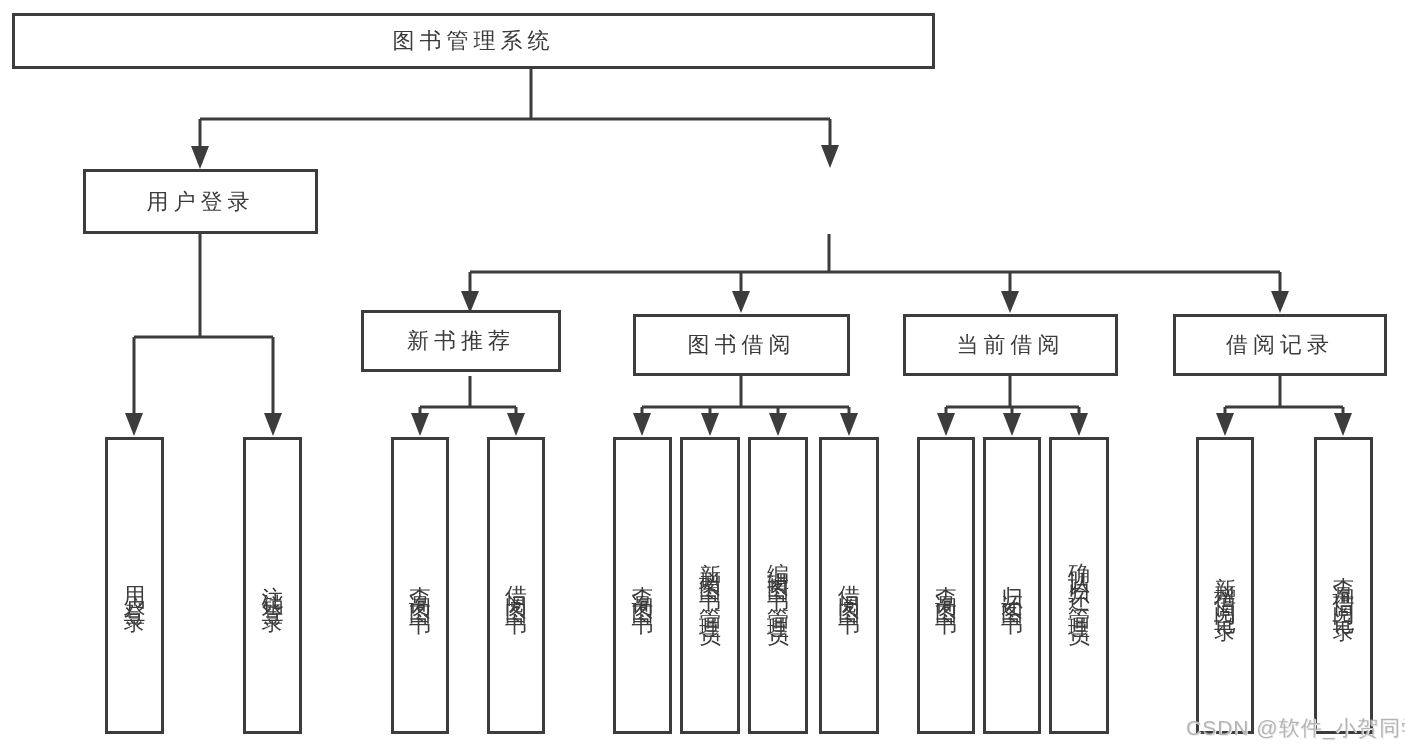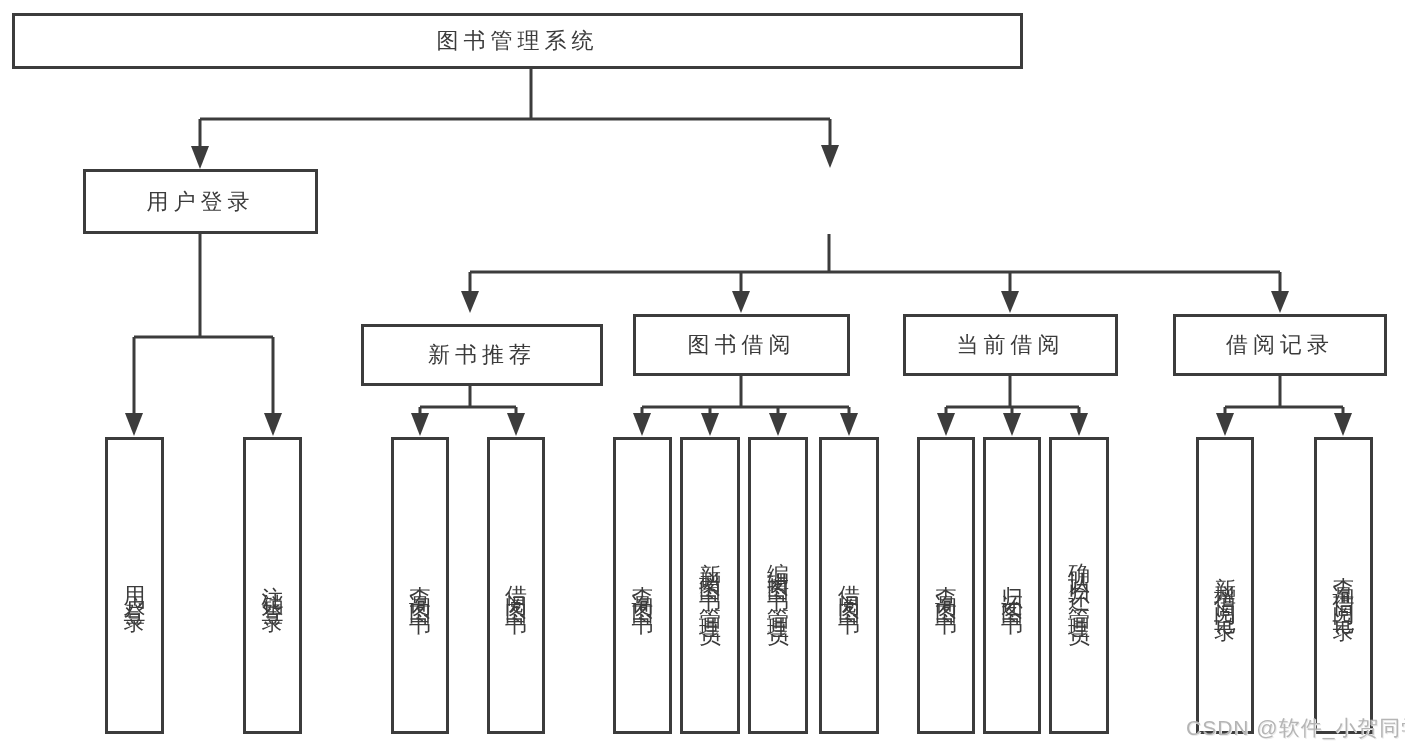--- a/index.html
+++ b/index.html
@@ -107,29 +107,29 @@
       <polygon points="1070,413 1088,413 1079,436"></polygon>
     </g>
 
     <g>
       <path d="M1280 376 V407 M1225 407 H1343 M1225 407 V414 M1343 407 V414"></path>
       <polygon points="1216,413 1234,413 1225,436"></polygon>
       <polygon points="1334,413 1352,413 1343,436"></polygon>
     </g>
   </svg>
 
-  <div class="node h" style="left:12px; top:13px; width:1011px; height:56px">
+  <div class="node h" style="left:12px; top:13px; width:923px; height:56px">
     <span>图书管理系统</span>
   </div>
 
   <div class="node h" style="left:83px; top:169px; width:235px; height:65px">
     <span>用户登录</span>
   </div>
 
-  <div class="node h" style="left:361px; top:324px; width:242px; height:62px">
+  <div class="node h" style="left:361px; top:310px; width:200px; height:62px">
     <span>新书推荐</span>
   </div>
   <div class="node h" style="left:903px; top:314px; width:215px; height:62px">
     <span>当前借阅</span>
   </div>
   <div class="node h" style="left:633px; top:314px; width:217px; height:62px">
     <span>图书借阅</span>
   </div>
   <div class="node h" style="left:1173px; top:314px; width:214px; height:62px">
     <span>借阅记录</span>

